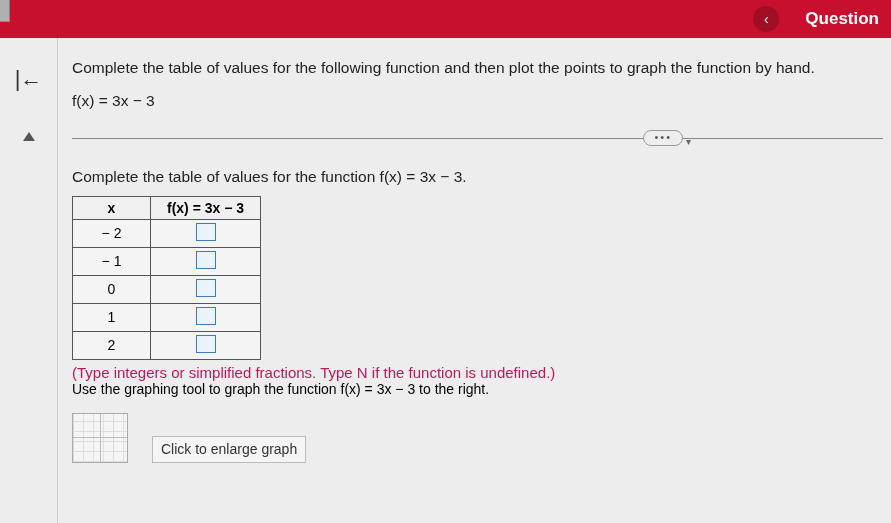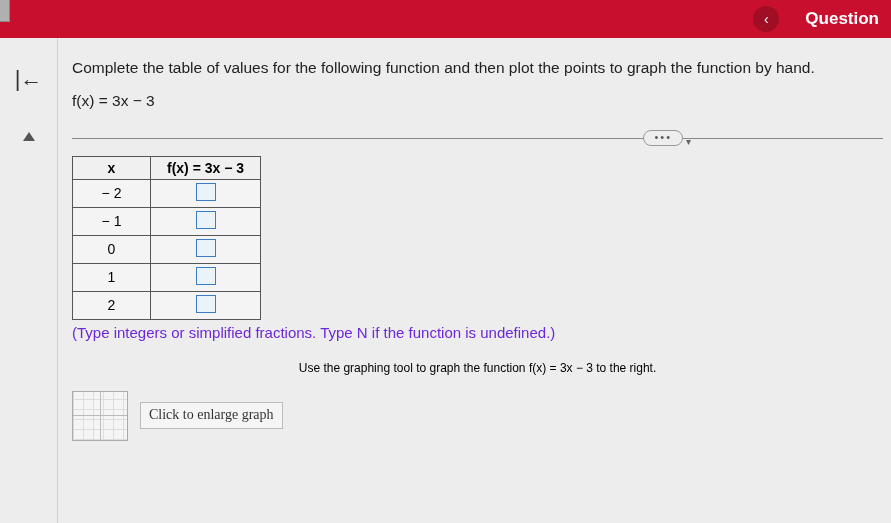--- a/index.html
+++ b/index.html
@@ -112,28 +112,27 @@
   .col-x { width: 78px; }
   .col-fx { width: 110px; }
   .val-table th { font-weight: bold; background: #f0f0f0; }
   .answer-box {
     width: 20px; height: 18px;
     border: 1.5px solid #3b7bbf;
     background: #eaf2fa;
     display: inline-block;
     cursor: text;
   }
-  .hint { font-size: 15px; color: #6d28d9; margin-top: 4px; }
-  .graph-instr { margin-top: 20px; font-size: 12px; text-align: center; }
+  .hint { font-size: 15px; color: #be185d; margin-top: 4px; }
+  .graph-instr { margin-top: 0; font-size: 14px; }
   .graph-row {
     margin-top: 16px;
     display: flex;
-    align-items: center;
-    gap: 12px;
-    font-family: Liberation Serif, serif;
+    align-items: flex-end;
+    gap: 24px;
   }
   .graph-thumb {
     width: 56px; height: 50px;
     border: 1px solid #aaa;
     background:
       linear-gradient(#bbb,#bbb) center/1px 100% no-repeat,
       linear-gradient(#bbb,#bbb) center/100% 1px no-repeat,
       repeating-linear-gradient(0deg,#ddd,#ddd 1px,transparent 1px,transparent 10px),
       repeating-linear-gradient(90deg,#ddd,#ddd 1px,transparent 1px,transparent 10px),
       #f5f5f5;
@@ -171,20 +170,21 @@
       <div>Complete the table of values for the following function and then plot the points to graph the function by hand.</div>
       <div class="formula">f(x) = 3x − 3</div>
     </div>
 
     <div class="hr-wrap">
       <hr class="hr-line">
       <div class="ellipsis-pill">•••</div>
       <div class="pill-tail">▾</div>
     </div>
 
+    <div class="sub-prompt">Complete the table of values for the function f(x) = 3x − 3.</div>
 
     <table class="val-table">
       <tbody>
           <tr>
         <th class="col-x">x</th>
         <th class="col-fx">f(x) = 3x − 3</th>
       </tr>
       <tr>
         <td class="col-x">− 2</td>
         <td class="col-fx"><span class="answer-box"></span></td>

